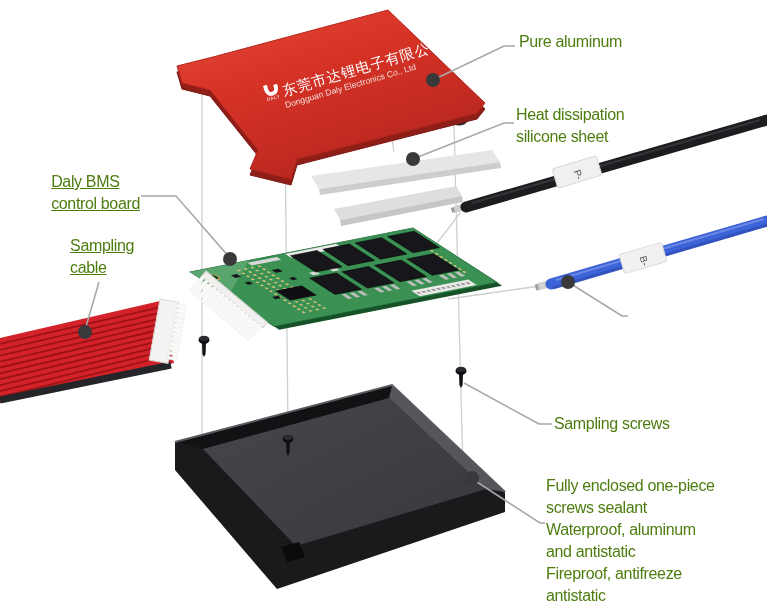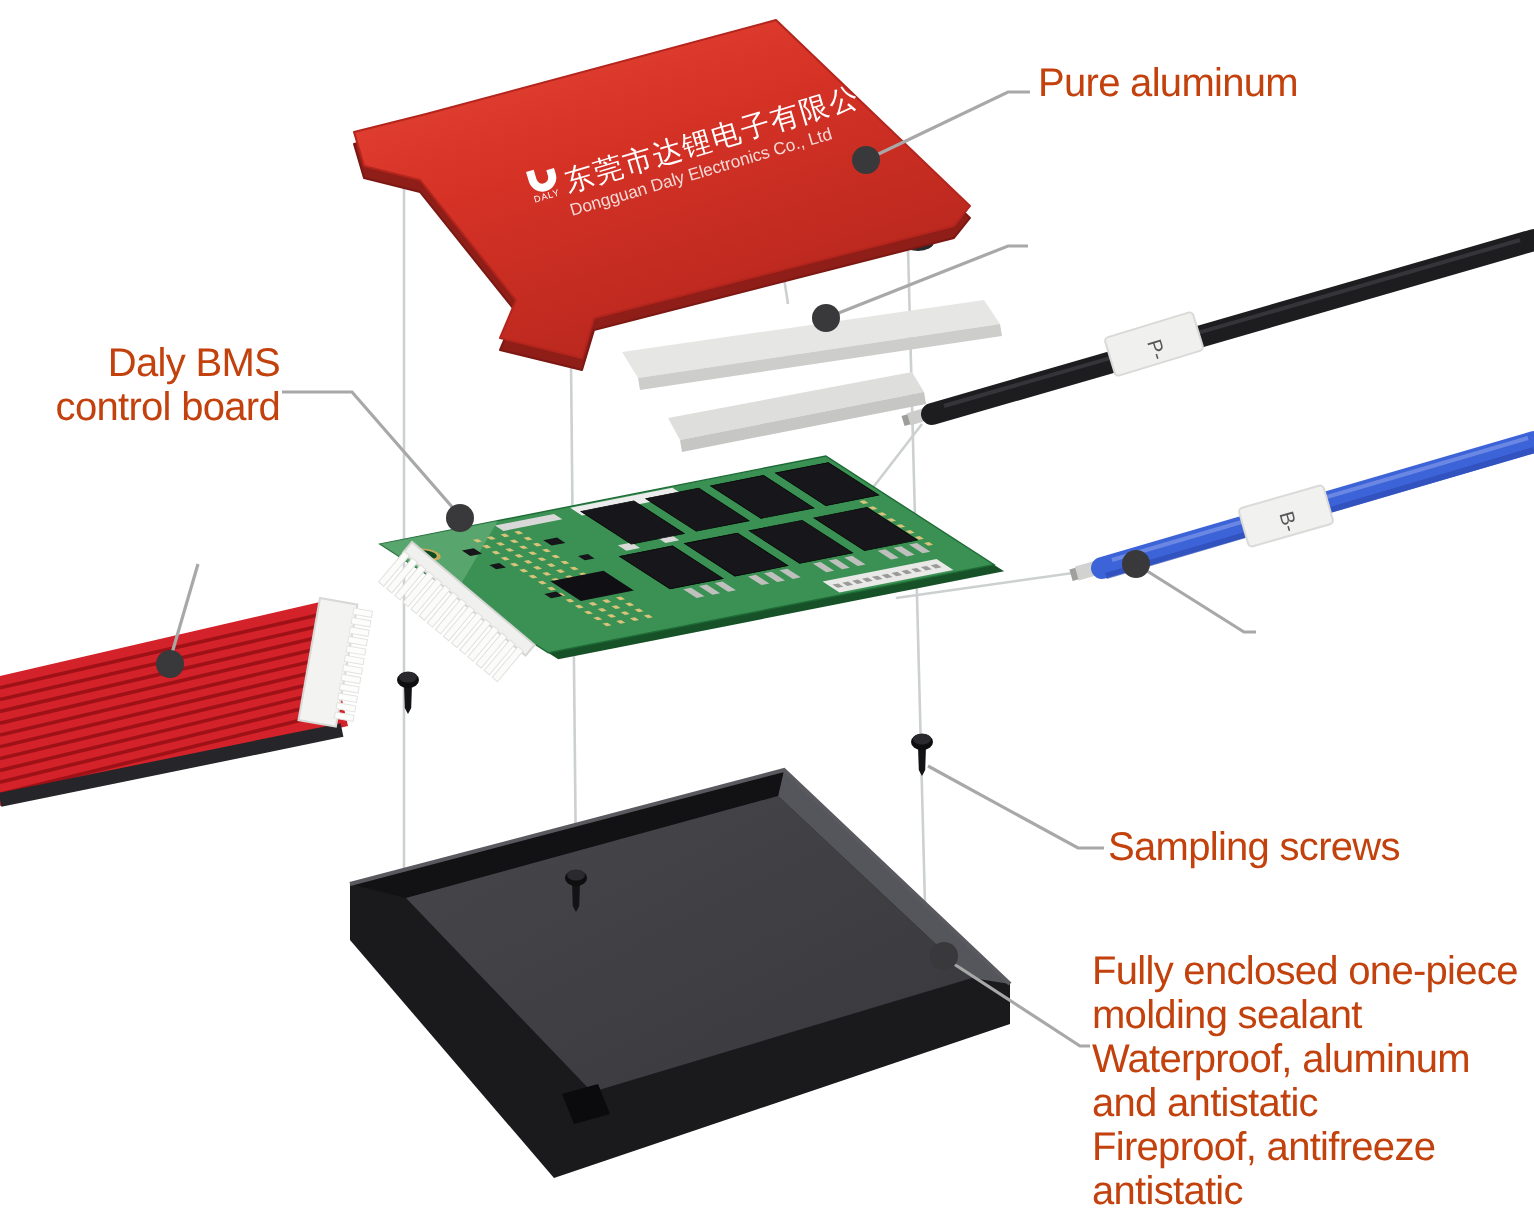--- a/index.html
+++ b/index.html
@@ -2,24 +2,24 @@
 <html><head>
 <meta charset="utf-8">
 <style>
   html,body{margin:0;padding:0;background:#ffffff;}
   .stage{
     position:relative;width:767px;height:613px;overflow:hidden;background:#ffffff;
     font-family:"Liberation Sans","DejaVu Sans",sans-serif;
   }
   .stage svg{position:absolute;left:0;top:0;}
   .lbl{
-    position:absolute;color:#c2410c;font-size:20px;line-height:22px;
+    position:absolute;color:#4d7c0f;font-size:16px;line-height:22px;
     letter-spacing:-0.35px;white-space:nowrap;font-weight:400;
   }
-  .lbl.right{text-align:right;}
+  .lbl.right{text-decoration:underline;}
 </style>
 </head>
 <body>
 
 <div class="stage">
 <svg width="767" height="613" viewBox="0 0 767 613">
   <defs>
     <linearGradient id="redGrad" x1="0" y1="0" x2="0.6" y2="1">
       <stop offset="0" stop-color="#e8493a"></stop>
       <stop offset="0.45" stop-color="#d63226"></stop>
@@ -239,28 +239,36 @@
     <circle cx="230" cy="259" r="7"></circle>
     <circle cx="85" cy="332" r="7"></circle>
     <circle cx="568" cy="282" r="7"></circle>
     <circle cx="472" cy="478" r="7"></circle>
   </g>
 </svg>
 
   <div class="lbl" style="left:519px;top:31px">
     <div>Pure aluminum</div>
   </div>
+  <div class="lbl" style="left:516px;top:104px">
+    <div>Heat dissipation</div>
+    <div>silicone sheet</div>
+  </div>
   <div class="lbl right" style="right:627px;top:171px">
     <div>Daly BMS</div>
     <div>control board</div>
   </div>
+  <div class="lbl right" style="right:633px;top:235px">
+    <div>Sampling</div>
+    <div>cable</div>
+  </div>
   <div class="lbl" style="left:554px;top:413px">
     <div>Sampling screws</div>
   </div>
   <div class="lbl" style="left:546px;top:475px">
     <div>Fully enclosed one-piece</div>
-    <div>molding sealant</div>
+    <div>screws sealant</div>
     <div>Waterproof, aluminum</div>
     <div>and antistatic</div>
     <div>Fireproof, antifreeze</div>
     <div>antistatic</div>
   </div>
 </div>
 
 </body></html>

